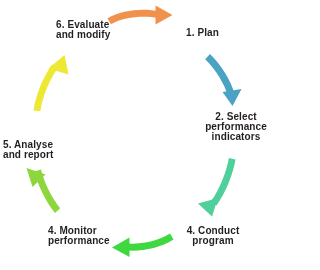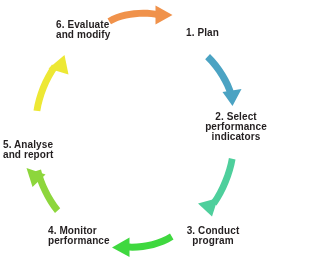--- a/index.html
+++ b/index.html
@@ -99,21 +99,21 @@
     </g>
 
   </svg>
 
   <div class="step-label lbl-plan">1. Plan</div>
 
   <div class="step-label lbl-select">2. Select
 performance
 indicators</div>
 
-  <div class="step-label lbl-conduct">3. Conduct
+  <div class="step-label lbl-conduct">4. Conduct
 program</div>
 
   <div class="step-label lbl-monitor">4. Monitor
 performance</div>
 
   <div class="step-label lbl-analyse">5. Analyse
 and report</div>
 
   <div class="step-label lbl-evaluate">6. Evaluate
 and modify</div>

